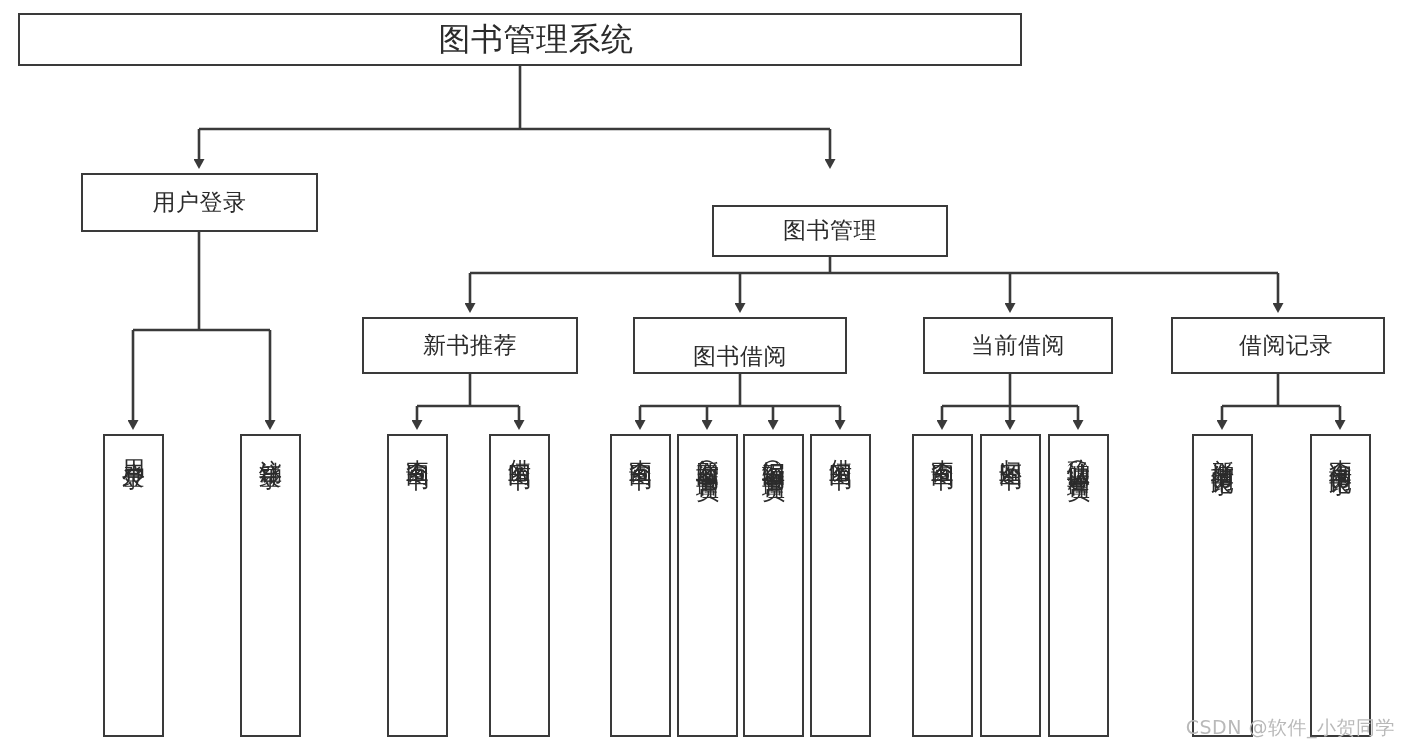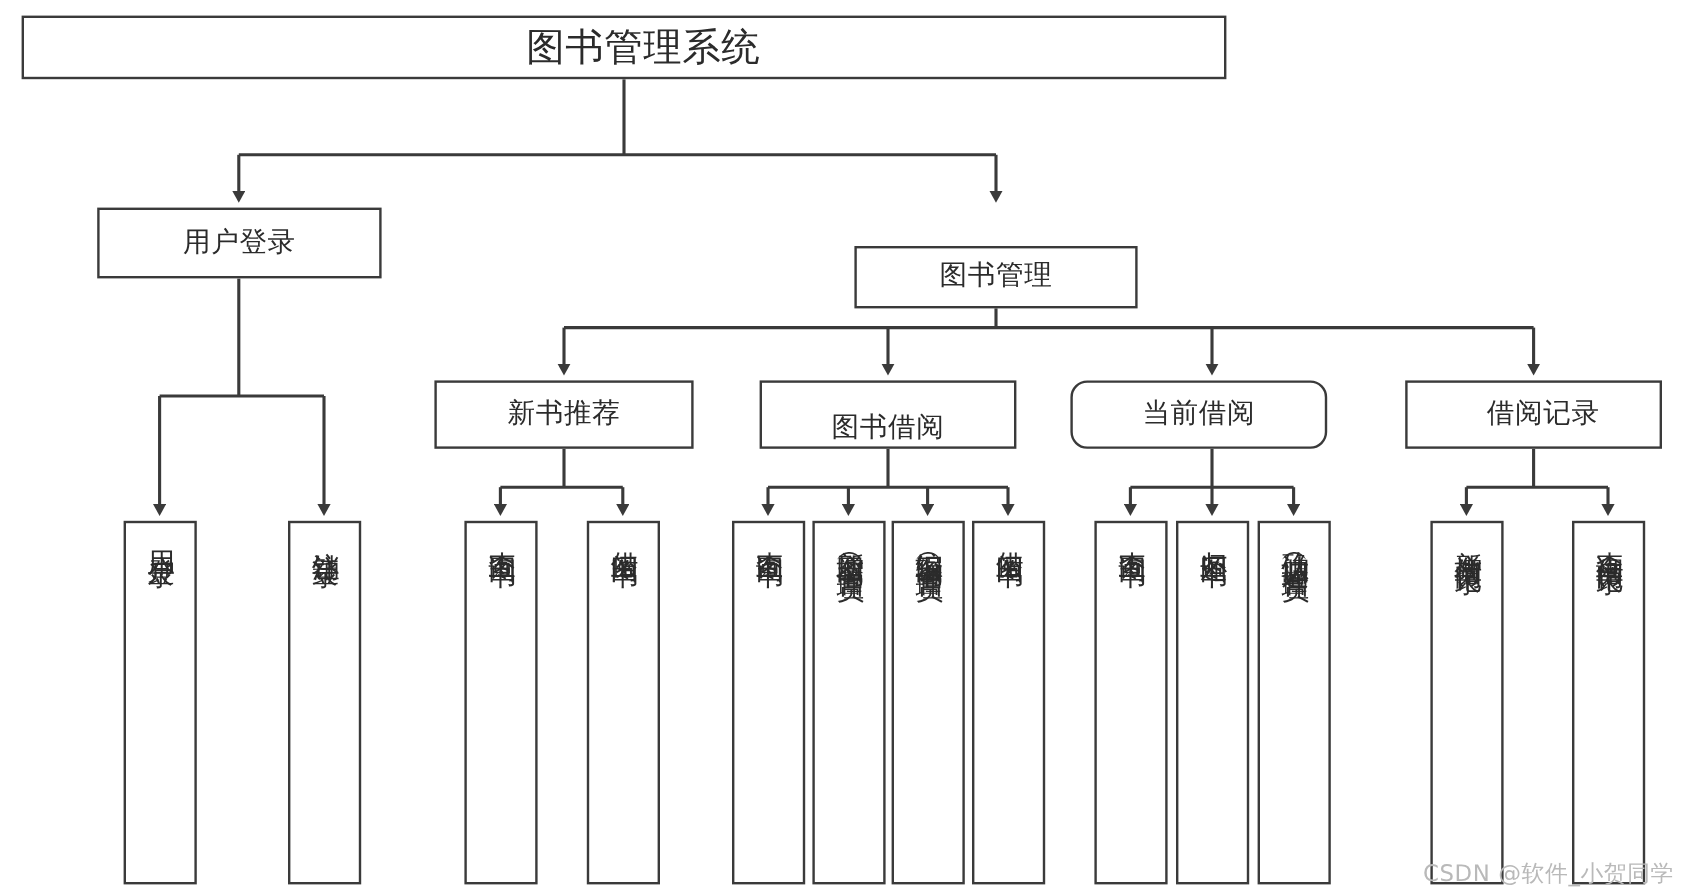--- a/index.html
+++ b/index.html
@@ -139,21 +139,21 @@
   <div class="node horiz" style="left:712px; top:173px; width:236px; height:52px;margin-top:32px;">
     <span class="label">图书管理</span>
   </div>
 
   <div class="node horiz" style="left:362px; top:317px; width:216px; height:57px;">
     <span class="label">新书推荐</span>
   </div>
   <div class="node horiz" style="left:633px; top:317px; width:214px; height:57px;align-items:flex-end;">
     <span class="label">图书借阅</span>
   </div>
-  <div class="node horiz" style="left:892px; top:317px; width:214px; height:57px;border-radius:14px;">
+  <div class="node horiz" style="left:923px; top:317px; width:190px; height:57px;">
     <span class="label">当前借阅</span>
   </div>
   <div class="node horiz" style="left:1171px; top:317px; width:214px; height:57px;padding-left:16px;">
     <span class="label">借阅记录</span>
   </div>
 
   <div class="node vert" style="left:103px; top:434px; width:61px; height:303px;">
     <span class="label">用户登录</span>
   </div>
   <div class="node vert" style="left:240px; top:434px; width:61px; height:303px;">

